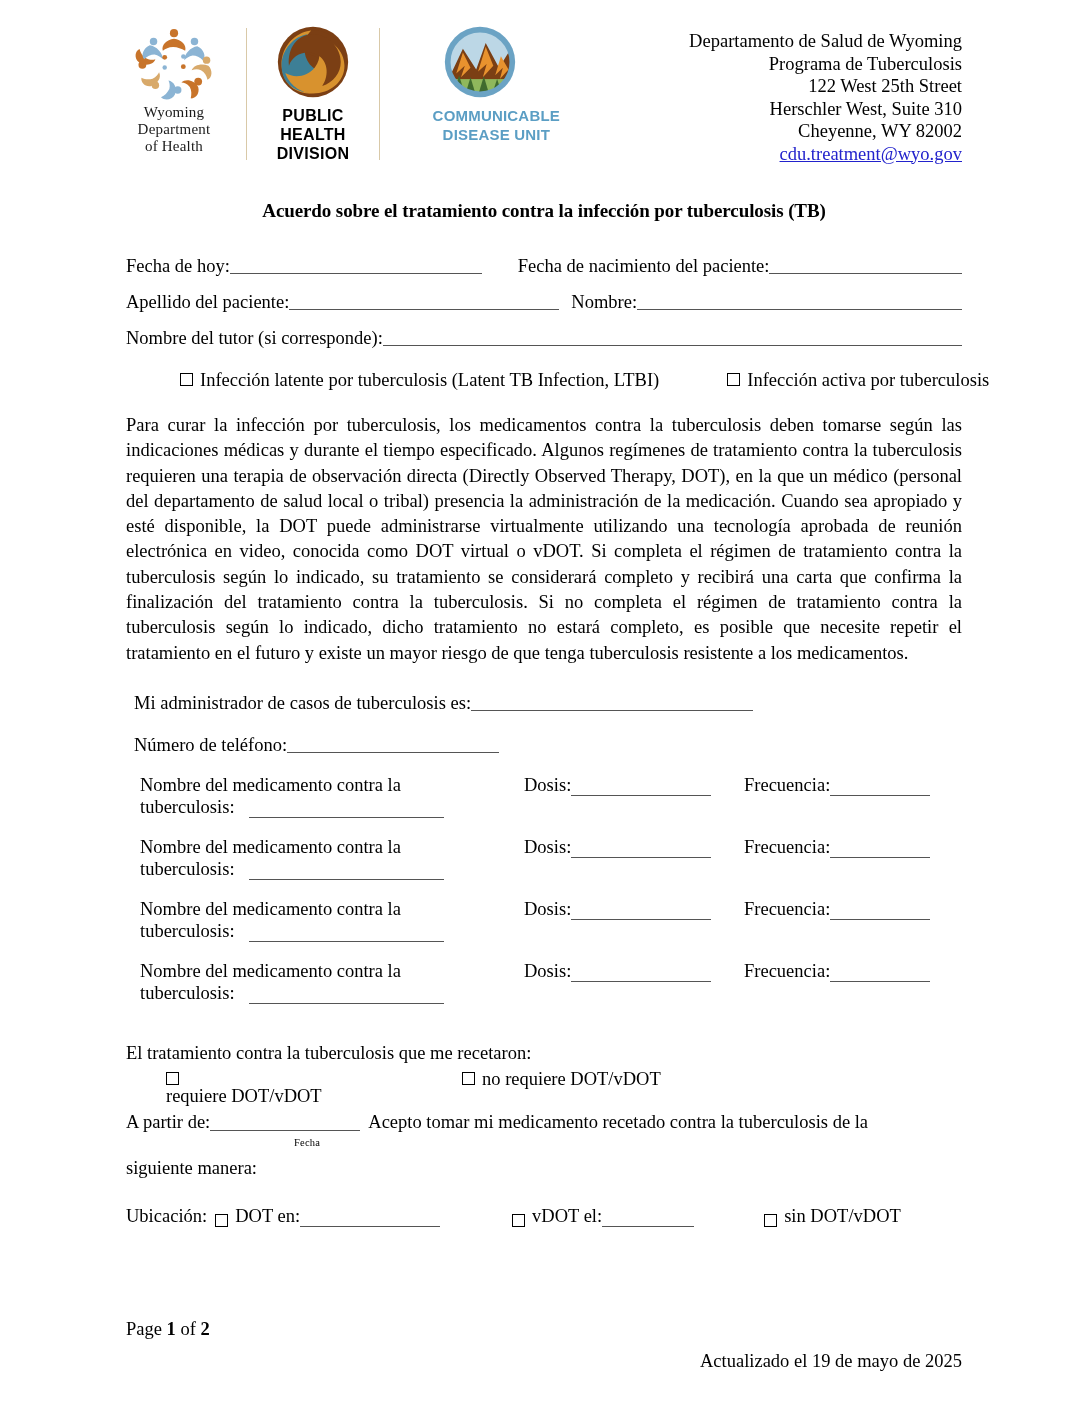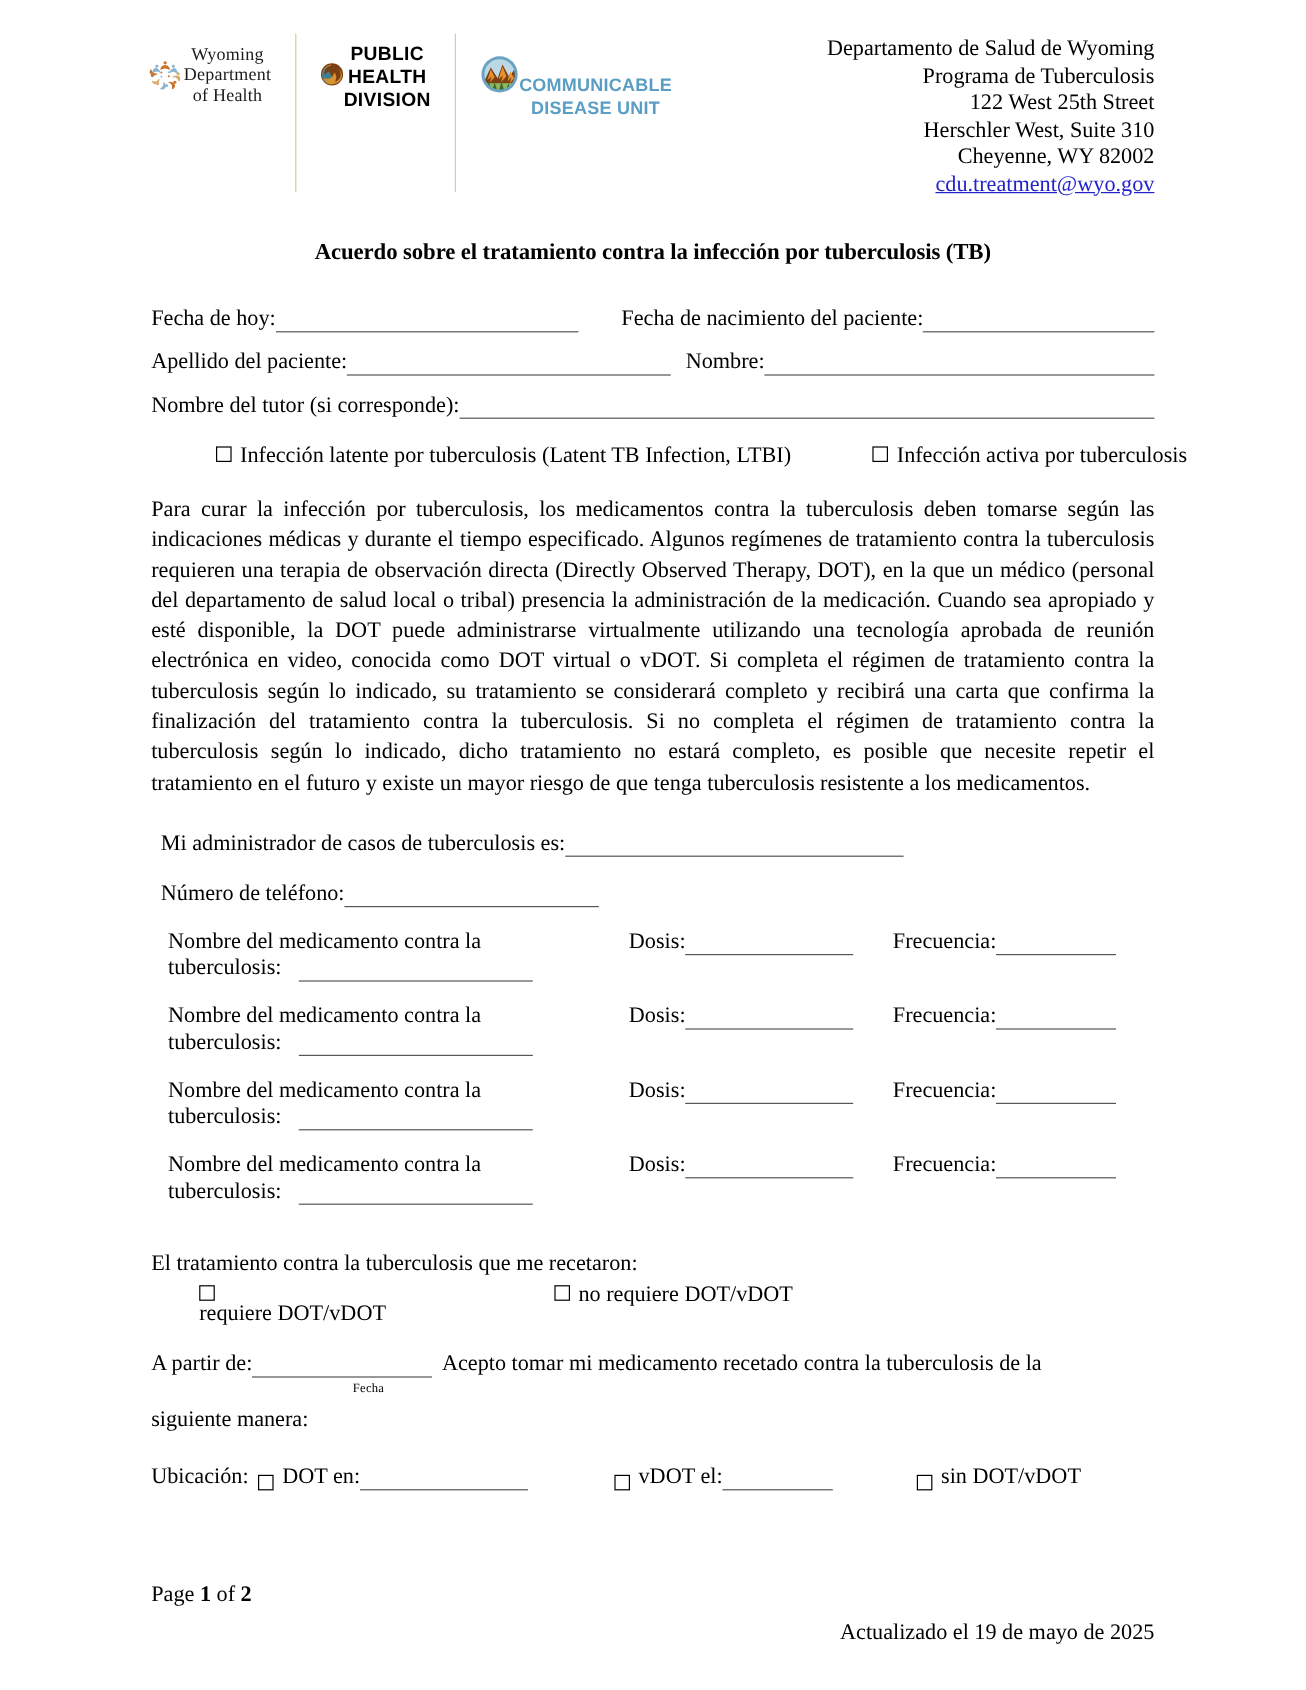--- a/index.html
+++ b/index.html
@@ -33,21 +33,21 @@
   }
   .logos {
     position: absolute;
     left: 122px;
     top: 22px;
     display: flex;
     align-items: flex-start;
   }
   .logo-block {
     display: flex;
-    flex-direction: row;
+    flex-direction: column;
     align-items: center;
   }
   .logo-divider {
     width: 1px;
     height: 132px;
     background: #d9c9a8;
     margin: 6px 20px 0 20px;
   }
 
   
@@ -122,21 +122,20 @@
     position: absolute;
     left: 126px;
     top: 255px;
     width: 836px;
     font-size: 18.5px;
     line-height: 22px;
   }
 
   .frow {
     display: flex;
-    align-items: flex-end;
     margin-bottom: 14px;
     white-space: nowrap;
   }
   .lbl { flex: 0 0 auto; }
   .blank {
     border-bottom: 1.2px solid #555;
     height: 18px;
     display: inline-block;
     flex: 0 0 auto;
   }
@@ -210,22 +209,22 @@
   .dot-sec { margin-top: 20px; }
   .dot-opts {
     display: flex;
     align-items: baseline;
     margin-top: 4px;
   }
   .dot-opts .cb-item:first-child { width: 256px; flex-direction: column; }
 
   .apartir {
     display: flex;
-    align-items: flex-end;
-    margin-top: 20px;
+    align-items: center;
+    margin-top: 4px;
     position: relative;
     white-space: nowrap;
   }
   .apartir .blank { width: 150px; }
   .fecha-note {
     position: absolute;
     left: 168px;
     top: 21px;
     font-size: 10.5px;
     letter-spacing: 0.2px;

